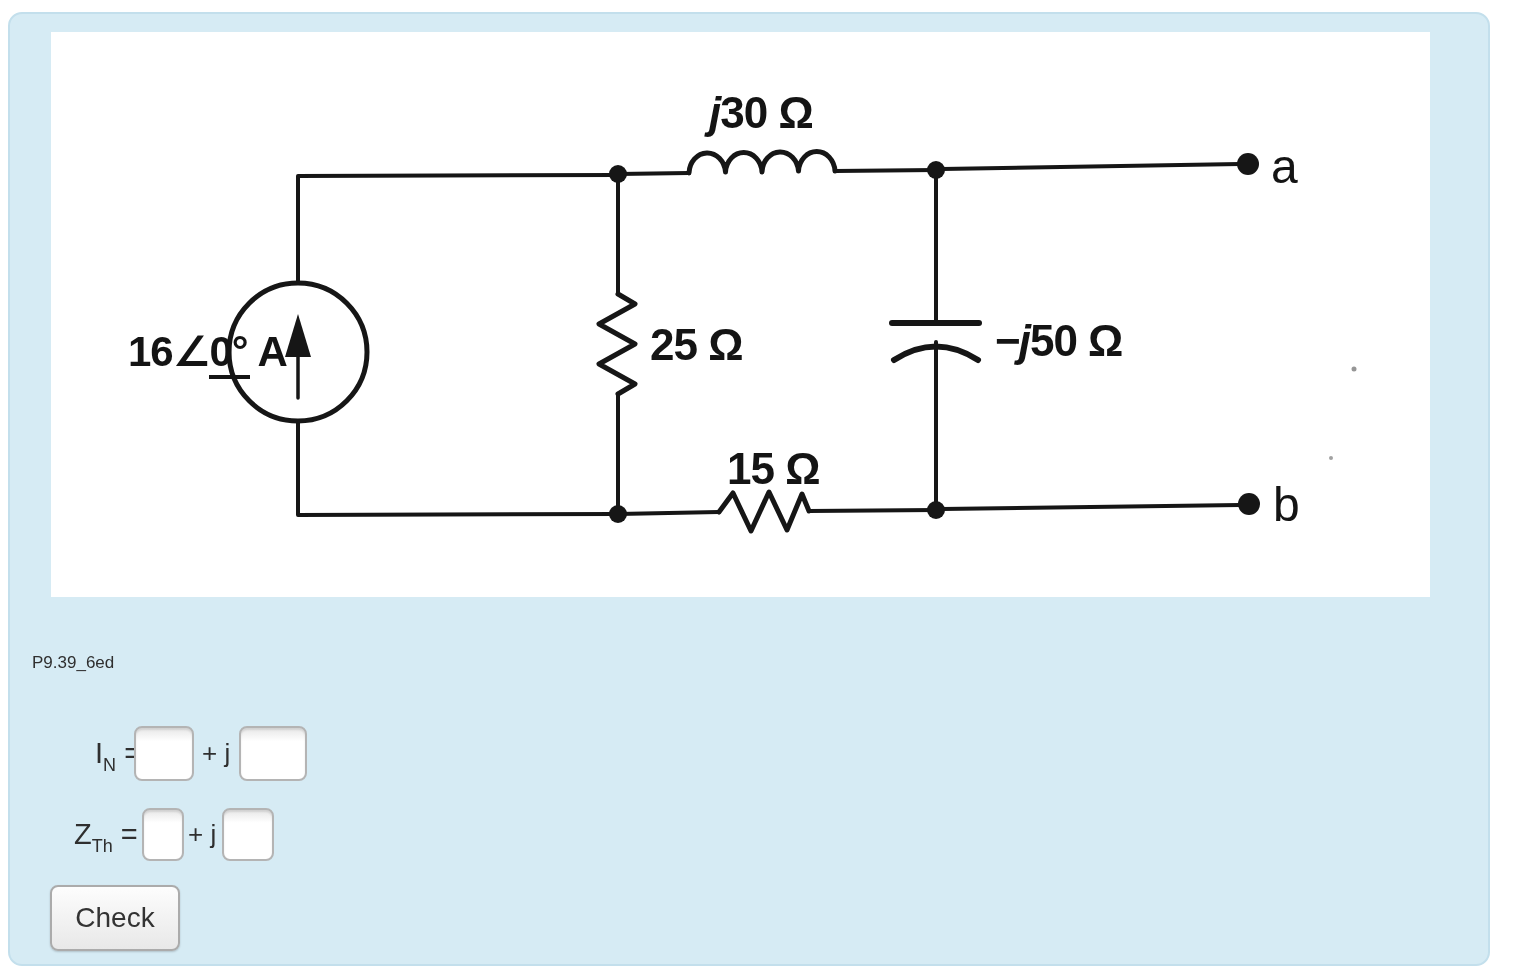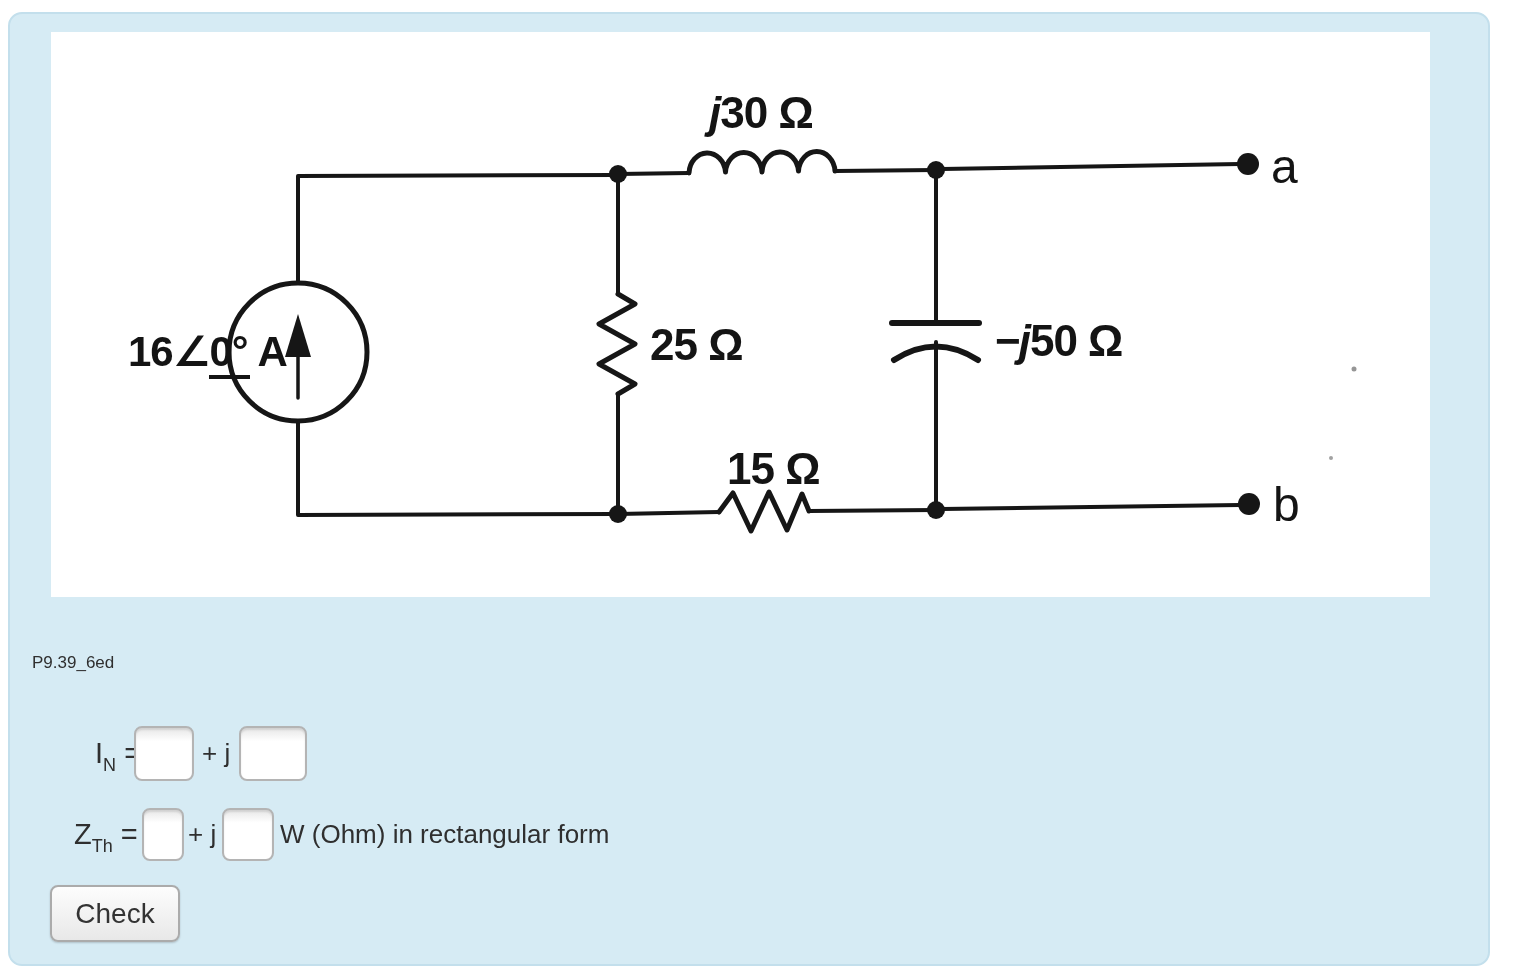--- a/index.html
+++ b/index.html
@@ -68,21 +68,21 @@
   .row1 .box2{left:229px;width:68px;}
   .row1 .suffix{left:308px;}
   
   .row2 .varlabel{left:64px;}
   .row2 .box1{left:132px;width:42px;}
   .row2 .plusj{left:178px;}
   .row2 .box2{left:212px;width:52px;}
   .row2 .suffix{left:270px;}
   
   .checkbtn{
-    position:absolute;left:40px;top:871px;width:130px;height:57px;
+    position:absolute;left:40px;top:871px;width:130px;height:66px;
     background:linear-gradient(180deg,#fdfdfd 0%,#e8e8e8 100%);
     border:2px solid #ababab;border-radius:8px;
     box-shadow:0 1px 2px rgba(0,0,0,0.18);
     font-family:"Liberation Sans",sans-serif;
     font-size:28px;color:#333333;cursor:pointer;
   }
 </style>
 </head>
 <body>
 
@@ -158,17 +158,16 @@
     <input class="el ansbox box1" type="text" value="" style="">
     <div class="el plusj">+ j</div>
     <input class="el ansbox box2" type="text" value="" style="">
   </div>
 
   <div class="arow row2">
     <div class="el varlabel"><span>Z</span><sub>Th</sub>&nbsp;<span>=</span></div>
     <input class="el ansbox box1" type="text" value="" style="">
     <div class="el plusj">+ j</div>
     <input class="el ansbox box2" type="text" value="" style="">
-    <div class="el suffix">W (Ohm) in rectangular form</div>
   </div>
 
   <button class="checkbtn">Check</button>
 </div>
 
 </body></html>

